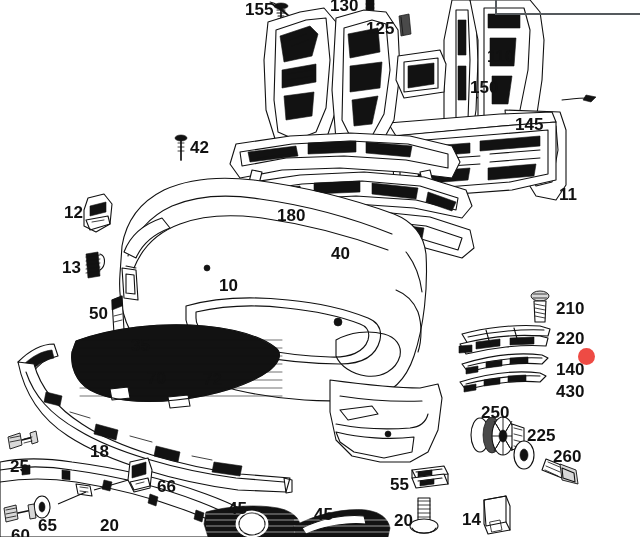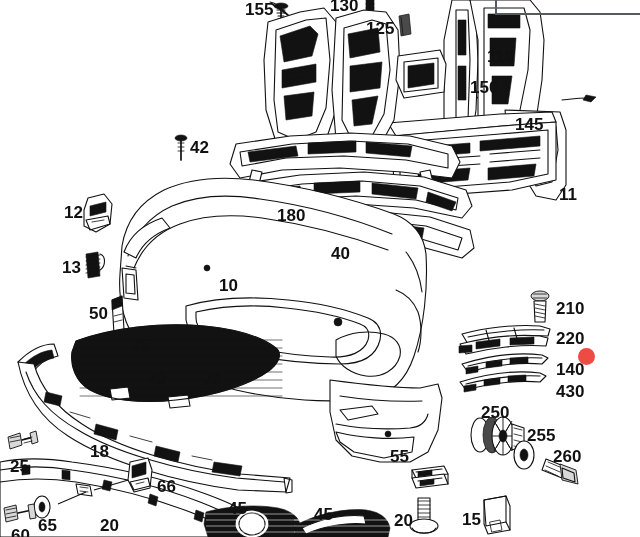--- a/index.html
+++ b/index.html
@@ -471,21 +471,21 @@
   <div class="callout" style="left:38px;  top:517px;">65</div>
   <div class="callout" style="left:11px;  top:527px;">60</div>
   <div class="callout" style="left:100px; top:517px;">20</div>
   <div class="callout" style="left:228px; top:500px;">45</div>
   <div class="callout" style="left:314px; top:506px;">45</div>
   <div class="callout" style="left:556px; top:300px;">210</div>
   <div class="callout" style="left:556px; top:330px;">220</div>
   <div class="callout" style="left:556px; top:361px;">140</div>
   <div class="callout" style="left:556px; top:383px;">430</div>
   <div class="callout" style="left:481px; top:404px;">250</div>
-  <div class="callout" style="left:527px; top:427px;">255</div>
+  <div class="callout" style="left:527px; top:427px;">225</div>
   <div class="callout" style="left:553px; top:448px;">260</div>
-  <div class="callout" style="left:390px; top:448px;">55</div>
+  <div class="callout" style="left:390px; top:476px;">55</div>
   <div class="callout" style="left:394px; top:512px;">20</div>
-  <div class="callout" style="left:462px; top:511px;">15</div>
+  <div class="callout" style="left:462px; top:511px;">14</div>
 
   <div class="marker-dot" style="left: 577.5px; top: 347.5px; width: 17px; height: 17px; background: rgb(238, 75, 68);"></div>
 
 </div>
 
 </body></html>

